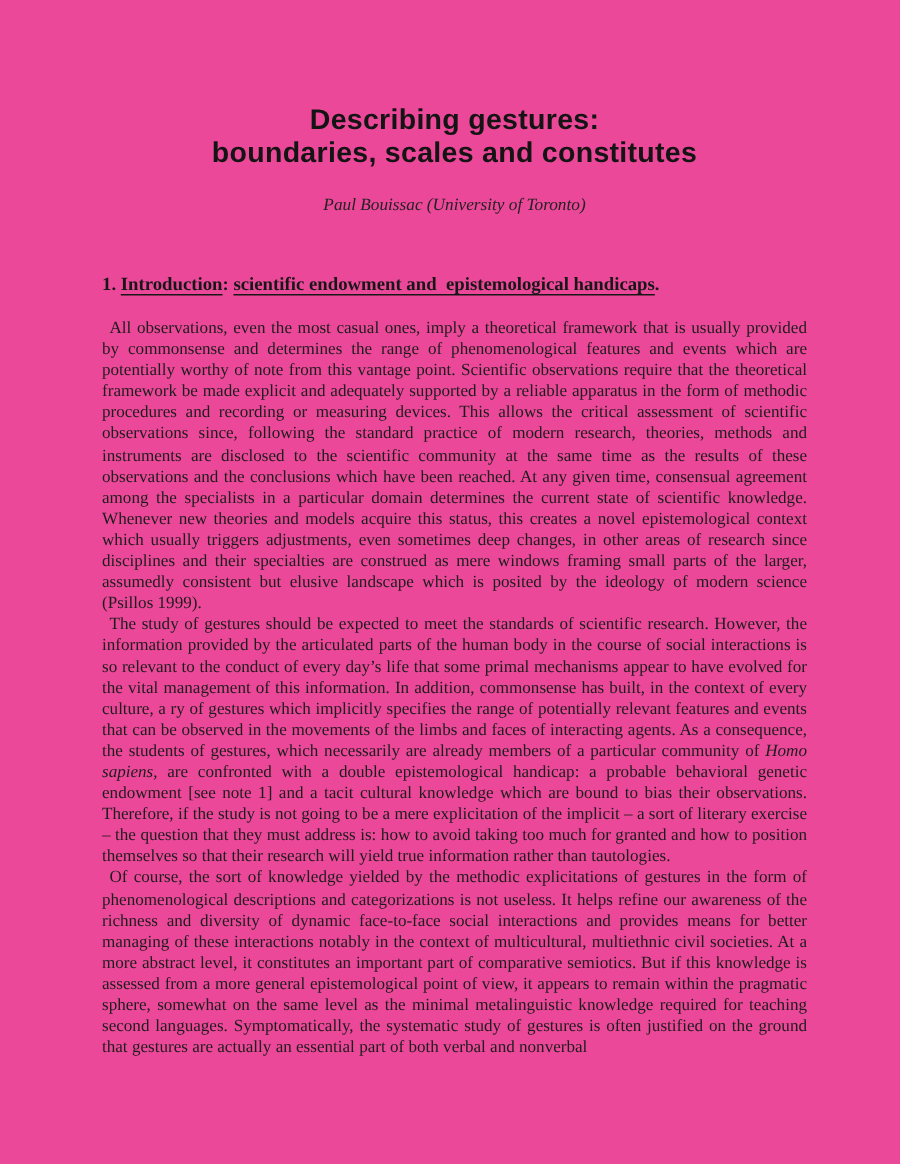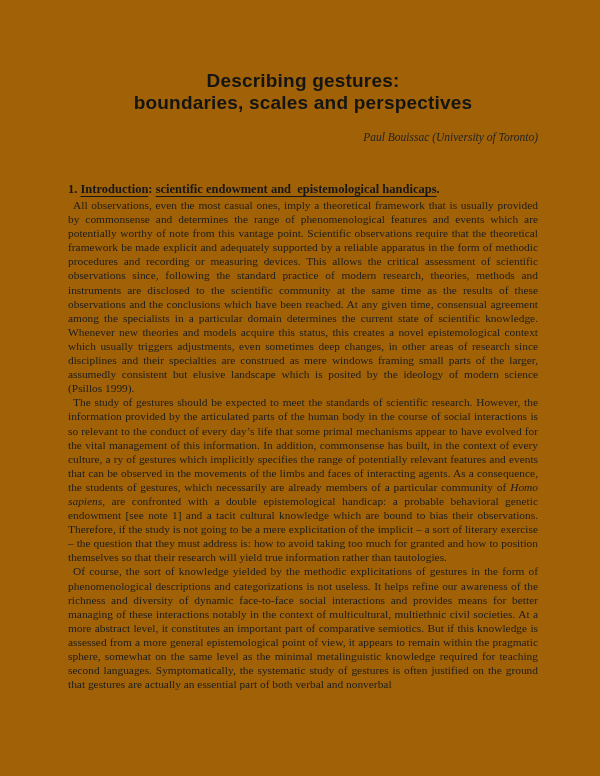--- a/index.html
+++ b/index.html
@@ -4,76 +4,76 @@
 <style>
   html, body {
     margin: 0;
     padding: 0;
     background: #ffffff;
   }
   .page {
     position: relative;
     width: 600px;
     height: 776px;
-    background: #a16207;
+    background: #ec4899;
     box-sizing: border-box;
     padding: 70px 62px 0 68px;
     font-family: "Liberation Serif", serif;
     color: #1c1c1c;
     overflow: hidden;
   }
   .title {
     text-align: center;
     font-family: "Liberation Sans", sans-serif;
     font-weight: bold;
     font-size: 19px;
     line-height: 22px;
     color: #141414;
     letter-spacing: 0.2px;
   }
   .author {
-    text-align: right;
+    text-align: center;
     font-style: italic;
     font-size: 11.5px;
     margin-top: 17px;
     color: #222222;
   }
   .heading {
     font-size: 12.5px;
     font-weight: bold;
     margin: 39px 0 0 0;
     white-space: pre-wrap;
     color: #171717;
   }
   .u {
     text-decoration: underline;
     text-underline-offset: 2.5px;
     text-align: right;
   }
   .body {
-    margin-top: 1px;
+    margin-top: 15px;
     font-size: 11.4px;
     line-height: 14.1px;
     text-align: justify;
   }
   .body p {
     margin: 0;
     text-indent: 5px;
   }
   .body i { font-style: italic; }
   .body b { font-weight: normal; }
 </style>
 </head>
 <body>
 
 <div class="page">
 
   <div class="title">
     <div>Describing gestures:</div>
-    <div>boundaries, scales and perspectives</div>
+    <div>boundaries, scales and constitutes</div>
   </div>
 
   <div class="author">Paul Bouissac (University of Toronto)</div>
 
   <h2 class="heading"><span>1. </span><span class="u">Introduction</span><span>: </span><span class="u">scientific endowment and  epistemological handicaps</span><span>.</span></h2>
 
   <div class="body">
     <p>All observations, even the most casual ones, imply a theoretical framework that is usually provided by commonsense and determines the range of phenomenological features and events which are potentially worthy of note from this vantage point. Scientific observations require that the theoretical framework be made explicit and adequately supported by a reliable apparatus in the form of methodic procedures and recording or measuring devices. This allows the critical assessment of scientific observations since, following the standard practice of modern research, theories, methods and instruments are disclosed to the scientific community at the same time as the results of these observations and the conclusions which have been reached. At any given time, consensual agreement among the specialists in a particular domain determines the current state of scientific knowledge. Whenever new theories and models acquire this status, this creates a novel epistemological context which usually triggers adjustments, even sometimes deep changes, in other areas of research since disciplines and their specialties are construed as mere windows framing small parts of the larger, assumedly consistent but elusive landscape which is posited by the ideology of modern science (Psillos 1999).</p>
     <p><span>The study of gestures should be expected to meet the standards of scientific research. However, the information provided by the articulated parts of the human body in the course of social interactions is so relevant to the conduct of every day’s life that some primal mechanisms appear to have evolved for the vital management of this information. In addition, commonsense has built, in the context of every culture, a ry of gestures which implicitly specifies the range of potentially relevant features and events that can be observed in the movements of the limbs and faces of interacting agents. As a consequence, the students of gestures, which necessarily are already members of a particular community of </span><i>Homo sapiens</i><span>, are confronted with a double epistemological handicap: a probable behavioral genetic endowment </span><b>[see note 1]</b><span> and a tacit cultural knowledge which are bound to bias their observations. Therefore, if the study is not going to be a mere explicitation of the implicit – a sort of literary exercise – the question that they must address is: how to avoid taking too much for granted and how to position themselves so that their research will yield true information rather than tautologies.</span></p>
     <p>Of course, the sort of knowledge yielded by the methodic explicitations of gestures in the form of phenomenological descriptions and categorizations is not useless. It helps refine our awareness of the richness and diversity of dynamic face-to-face social interactions and provides means for better managing of these interactions notably in the context of multicultural, multiethnic civil societies. At a more abstract level, it constitutes an important part of comparative semiotics. But if this knowledge is assessed from a more general epistemological point of view, it appears to remain within the pragmatic sphere, somewhat on the same level as the minimal metalinguistic knowledge required for teaching second languages. Symptomatically, the systematic study of gestures is often justified on the ground that gestures are actually an essential part of both verbal and nonverbal</p>

